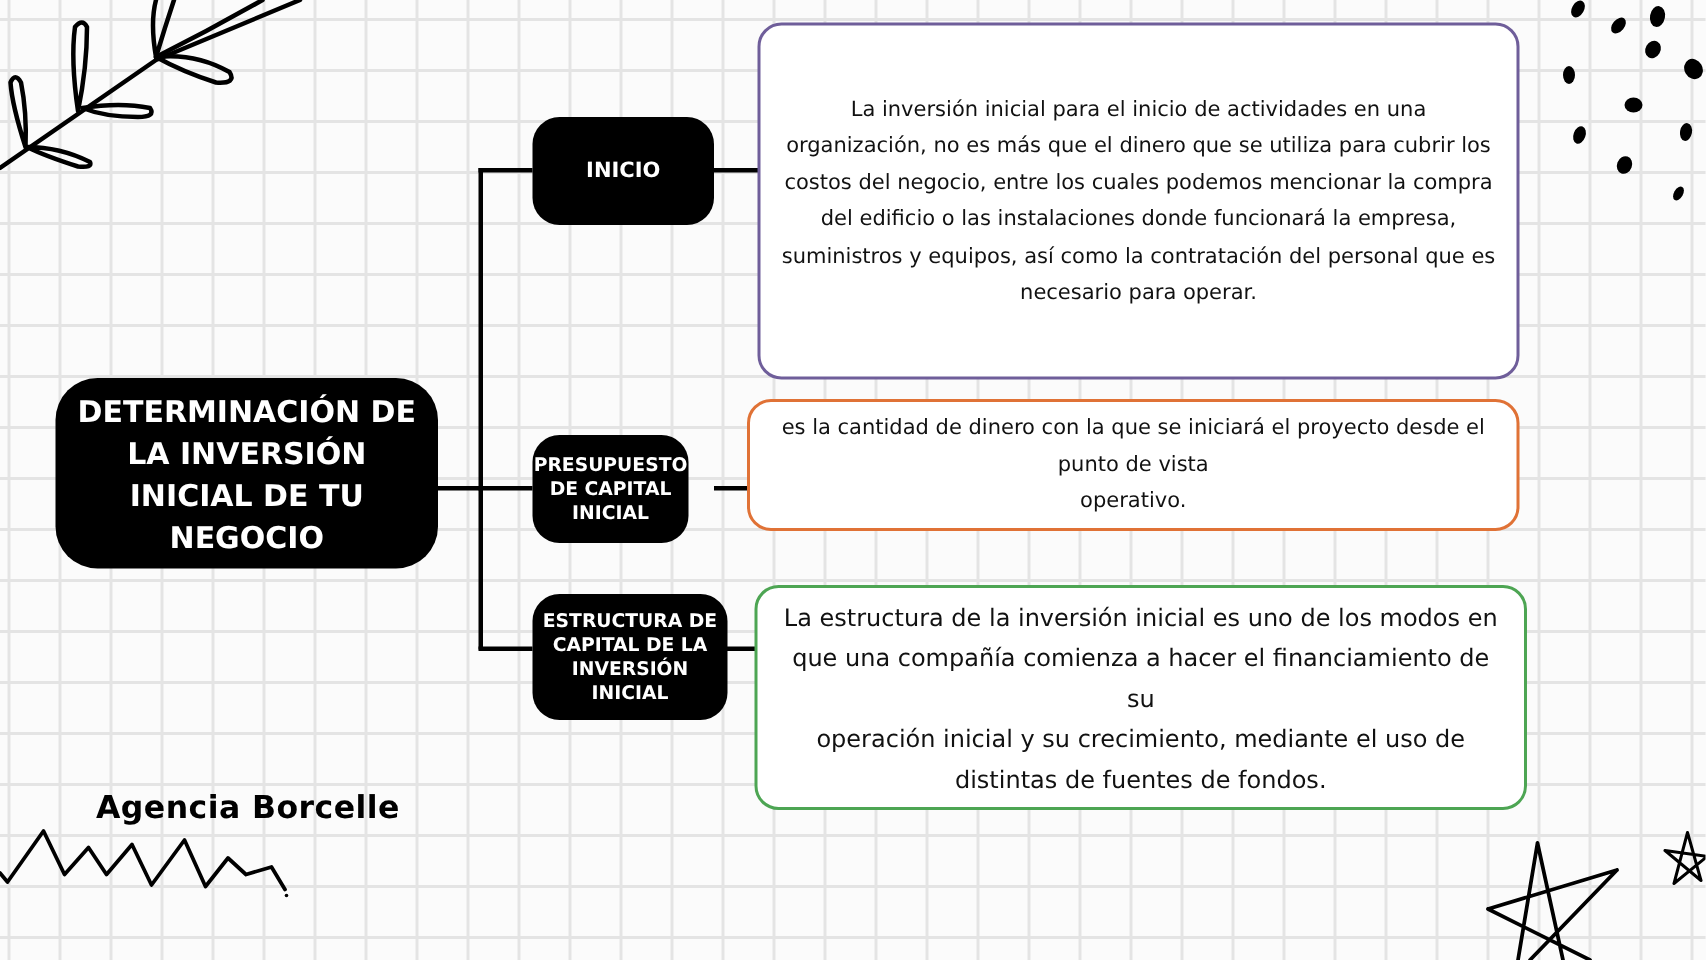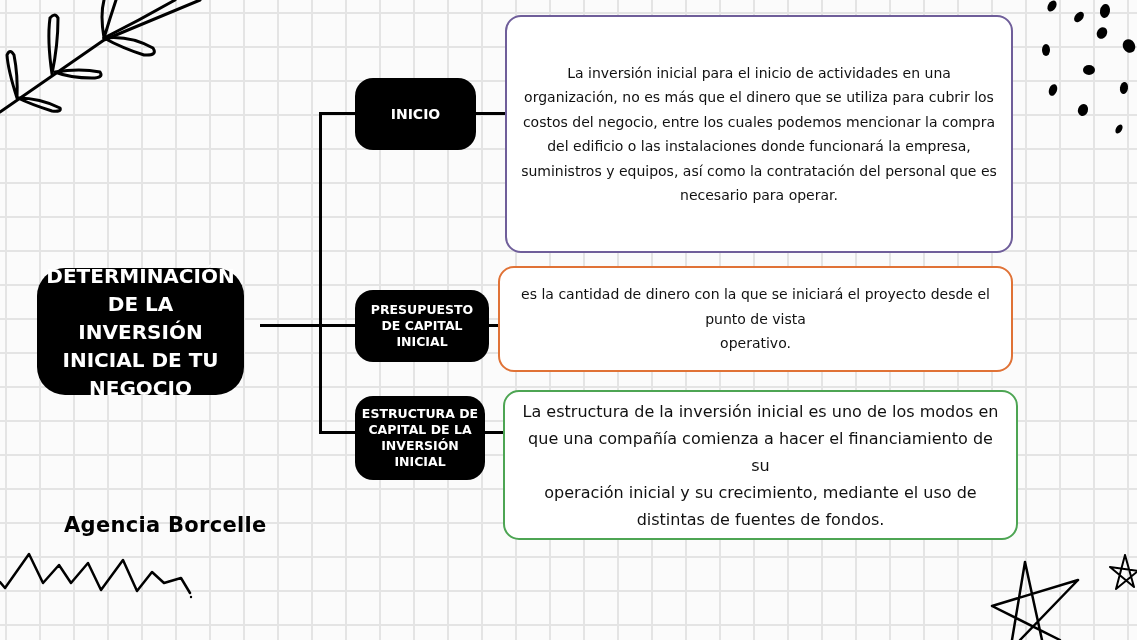--- a/index.html
+++ b/index.html
@@ -6,39 +6,39 @@
     body {
       width:1137px; height:640px; position:relative; overflow:hidden;
       background-color:#fbfbfb;
       background-image:
         linear-gradient(to right, #e4e4e4 2px, transparent 2px),
         linear-gradient(to bottom, #e4e4e4 2px, transparent 2px);
       background-size:34px 34px;
       background-position:5px 12px;
       font-family:"DejaVu Sans", sans-serif;
     }
-    .abs { position:absolute; }
+    .abs { position:absolute;margin-top:13px; }
     .dark-node {
       position:absolute; background:#000; color:#fff; border-radius:18px;
       display:flex; align-items:center; justify-content:center; text-align:center;
       font-family:"DejaVu Sans", sans-serif; font-weight:bold; box-sizing:border-box;
     }
-    .main-node { left:37px; top:268px; width:207px; height:127px; font-size:20px; line-height:28px; border-radius:28px; padding:0 10px; }
+    .main-node { left:37px; top:252px; width:255px; height:127px; font-size:20px; line-height:28px; border-radius:28px; padding:0 10px; }
     .sub-node { font-size:12.5px; line-height:16px; padding:0 6px; }
     .n1 { left:355px; top:78px; width:121px; height:72px; font-size:14px; }
-    .n2 { left:355px; top:290px; width:134px; height:72px; }
+    .n2 { left:355px; top:290px; width:104px; height:72px; }
     .n3 { left:355px; top:396px; width:130px; height:84px; }
     .card {
       position:absolute; background:#fff; border-radius:16px; box-sizing:border-box;
       display:flex; align-items:center; justify-content:center; text-align:center;
       color:#111; font-family:"DejaVu Sans", sans-serif;
     }
     .card p { margin:0; white-space:pre-line; }
     .c1 { left:505px; top:15px; width:508px; height:238px; border:2.5px solid #6f5e9a; font-size:14px; line-height:24.5px; padding:0 14px; }
-    .c2 { left:498px; top:266px; width:515px; height:106px; border:2.5px solid #e07236; font-size:14px; line-height:24.5px; padding:16px 14px; }
+    .c2 { left:498px; top:266px; width:515px; height:88px; border:2.5px solid #e07236; font-size:14px; line-height:24.5px; padding:16px 14px; }
     .c3 { left:503px; top:390px; width:515px; height:150px; border:2.5px solid #4da553; font-size:16px; line-height:27px; padding:0 14px; }
     .line { position:absolute; background:#000; }
     .brand { left:64px; top:513px; font-size:21px; font-weight:bold; color:#000; letter-spacing:0.3px; }
     svg.deco { position:absolute; overflow:visible; }
   </style>
 </head>
 <body>
 
 <svg class="deco" style="left:0;top:0;" width="210" height="120" viewBox="0 0 210 120">
   <g fill="none" stroke="#000" stroke-width="3" stroke-linecap="round" stroke-linejoin="round">

